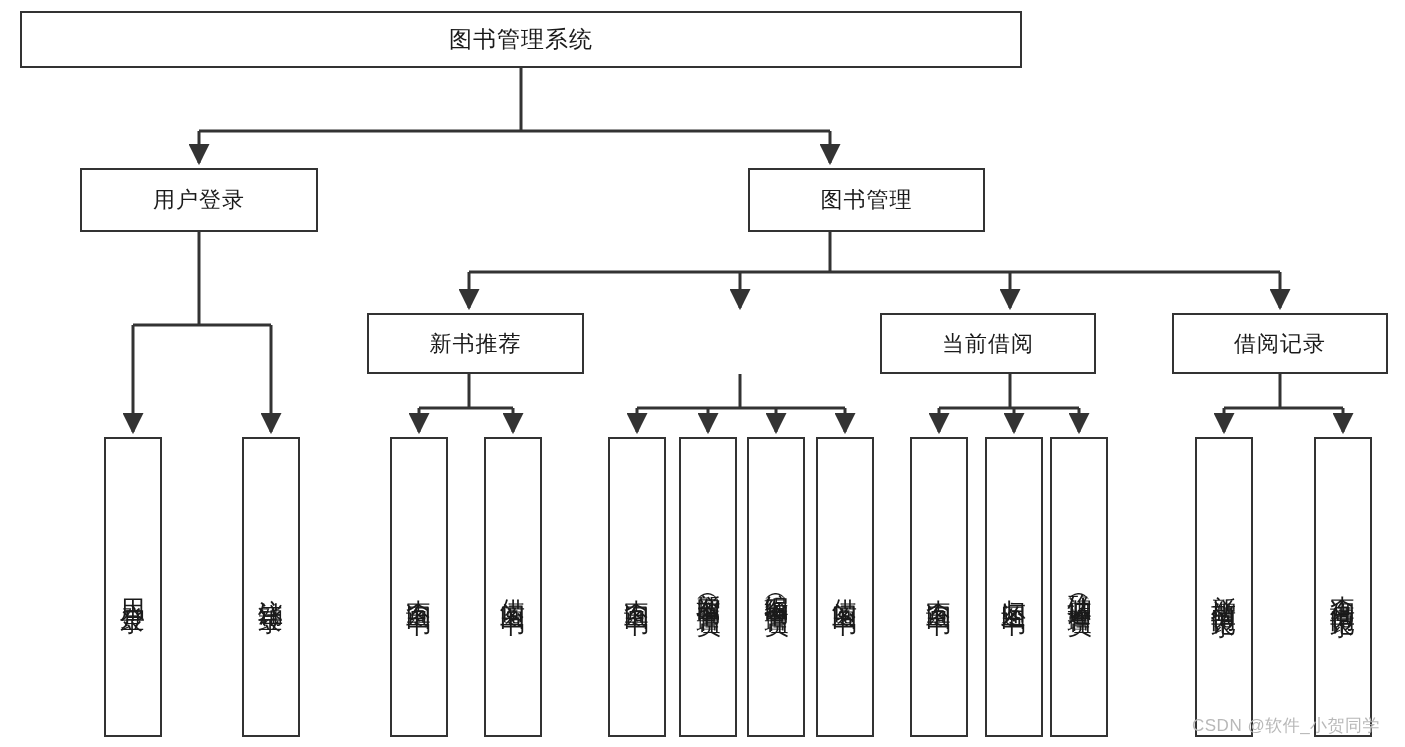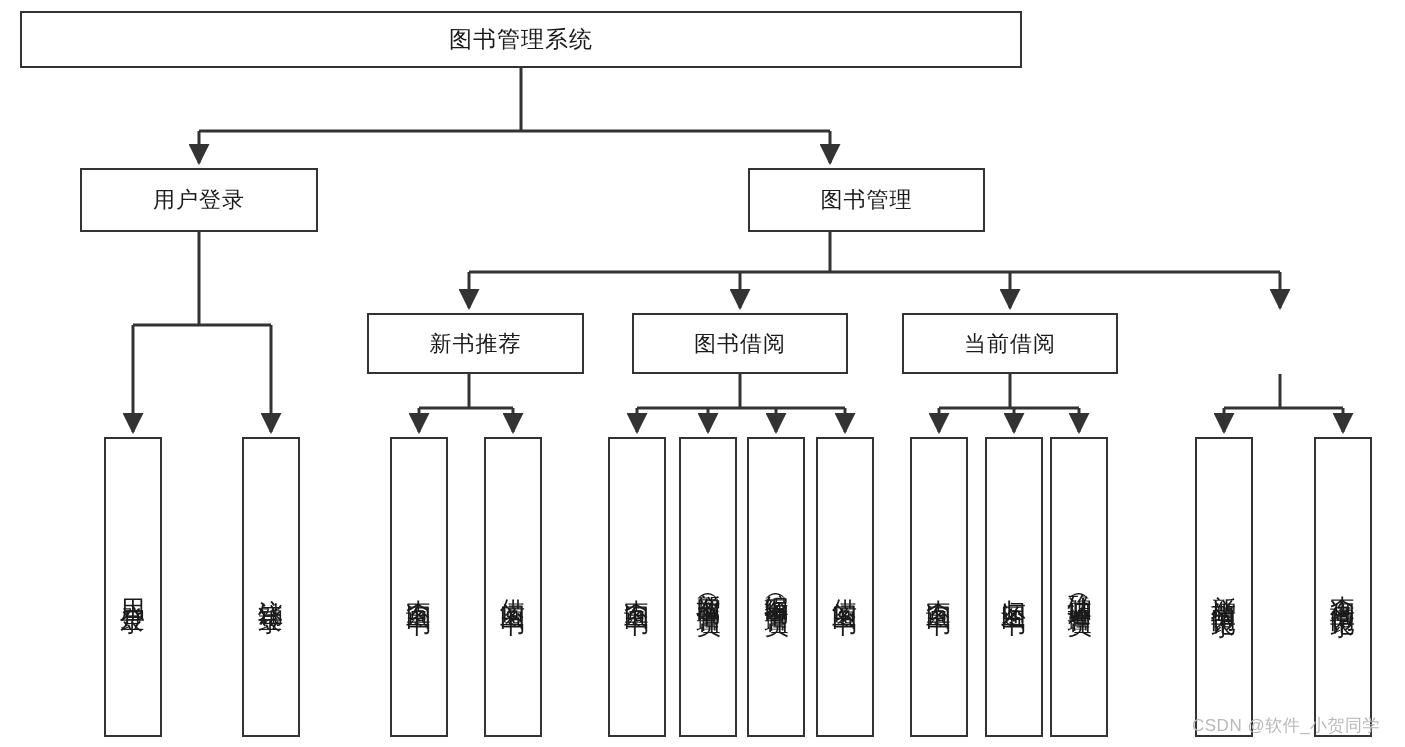--- a/index.html
+++ b/index.html
@@ -128,25 +128,25 @@
   <div class="node" style="left:80px; top:168px; width:238px; height:64px;">
     <span class="label">用户登录</span>
   </div>
   <div class="node" style="left:711px; top:168px; width:237px; height:64px;margin-left:37px;">
     <span class="label">图书管理</span>
   </div>
 
   <div class="node" style="left:367px; top:313px; width:217px; height:61px;">
     <span class="label">新书推荐</span>
   </div>
-  <div class="node" style="left:632px; top:313px; width:216px; height:61px;">
-    <span class="label">图书借阅</span>
+  <div class="node" style="left:880px; top:313px; width:216px; height:61px;">
+    <span class="label">当前借阅</span>
   </div>
-  <div class="node" style="left:902px; top:313px; width:216px; height:61px;">
-    <span class="label">当前借阅</span>
+  <div class="node" style="left:1172px; top:313px; width:216px; height:61px;">
+    <span class="label">借阅记录</span>
   </div>
 
   <div class="node leaf" style="left:104px; top:437px; width:58px; height:300px;">
     <span class="label">用户登录</span>
   </div>
   <div class="node leaf" style="left:242px; top:437px; width:58px; height:300px;">
     <span class="label">注销登录</span>
   </div>
 
   <div class="node leaf" style="left:390px; top:437px; width:58px; height:300px;">

